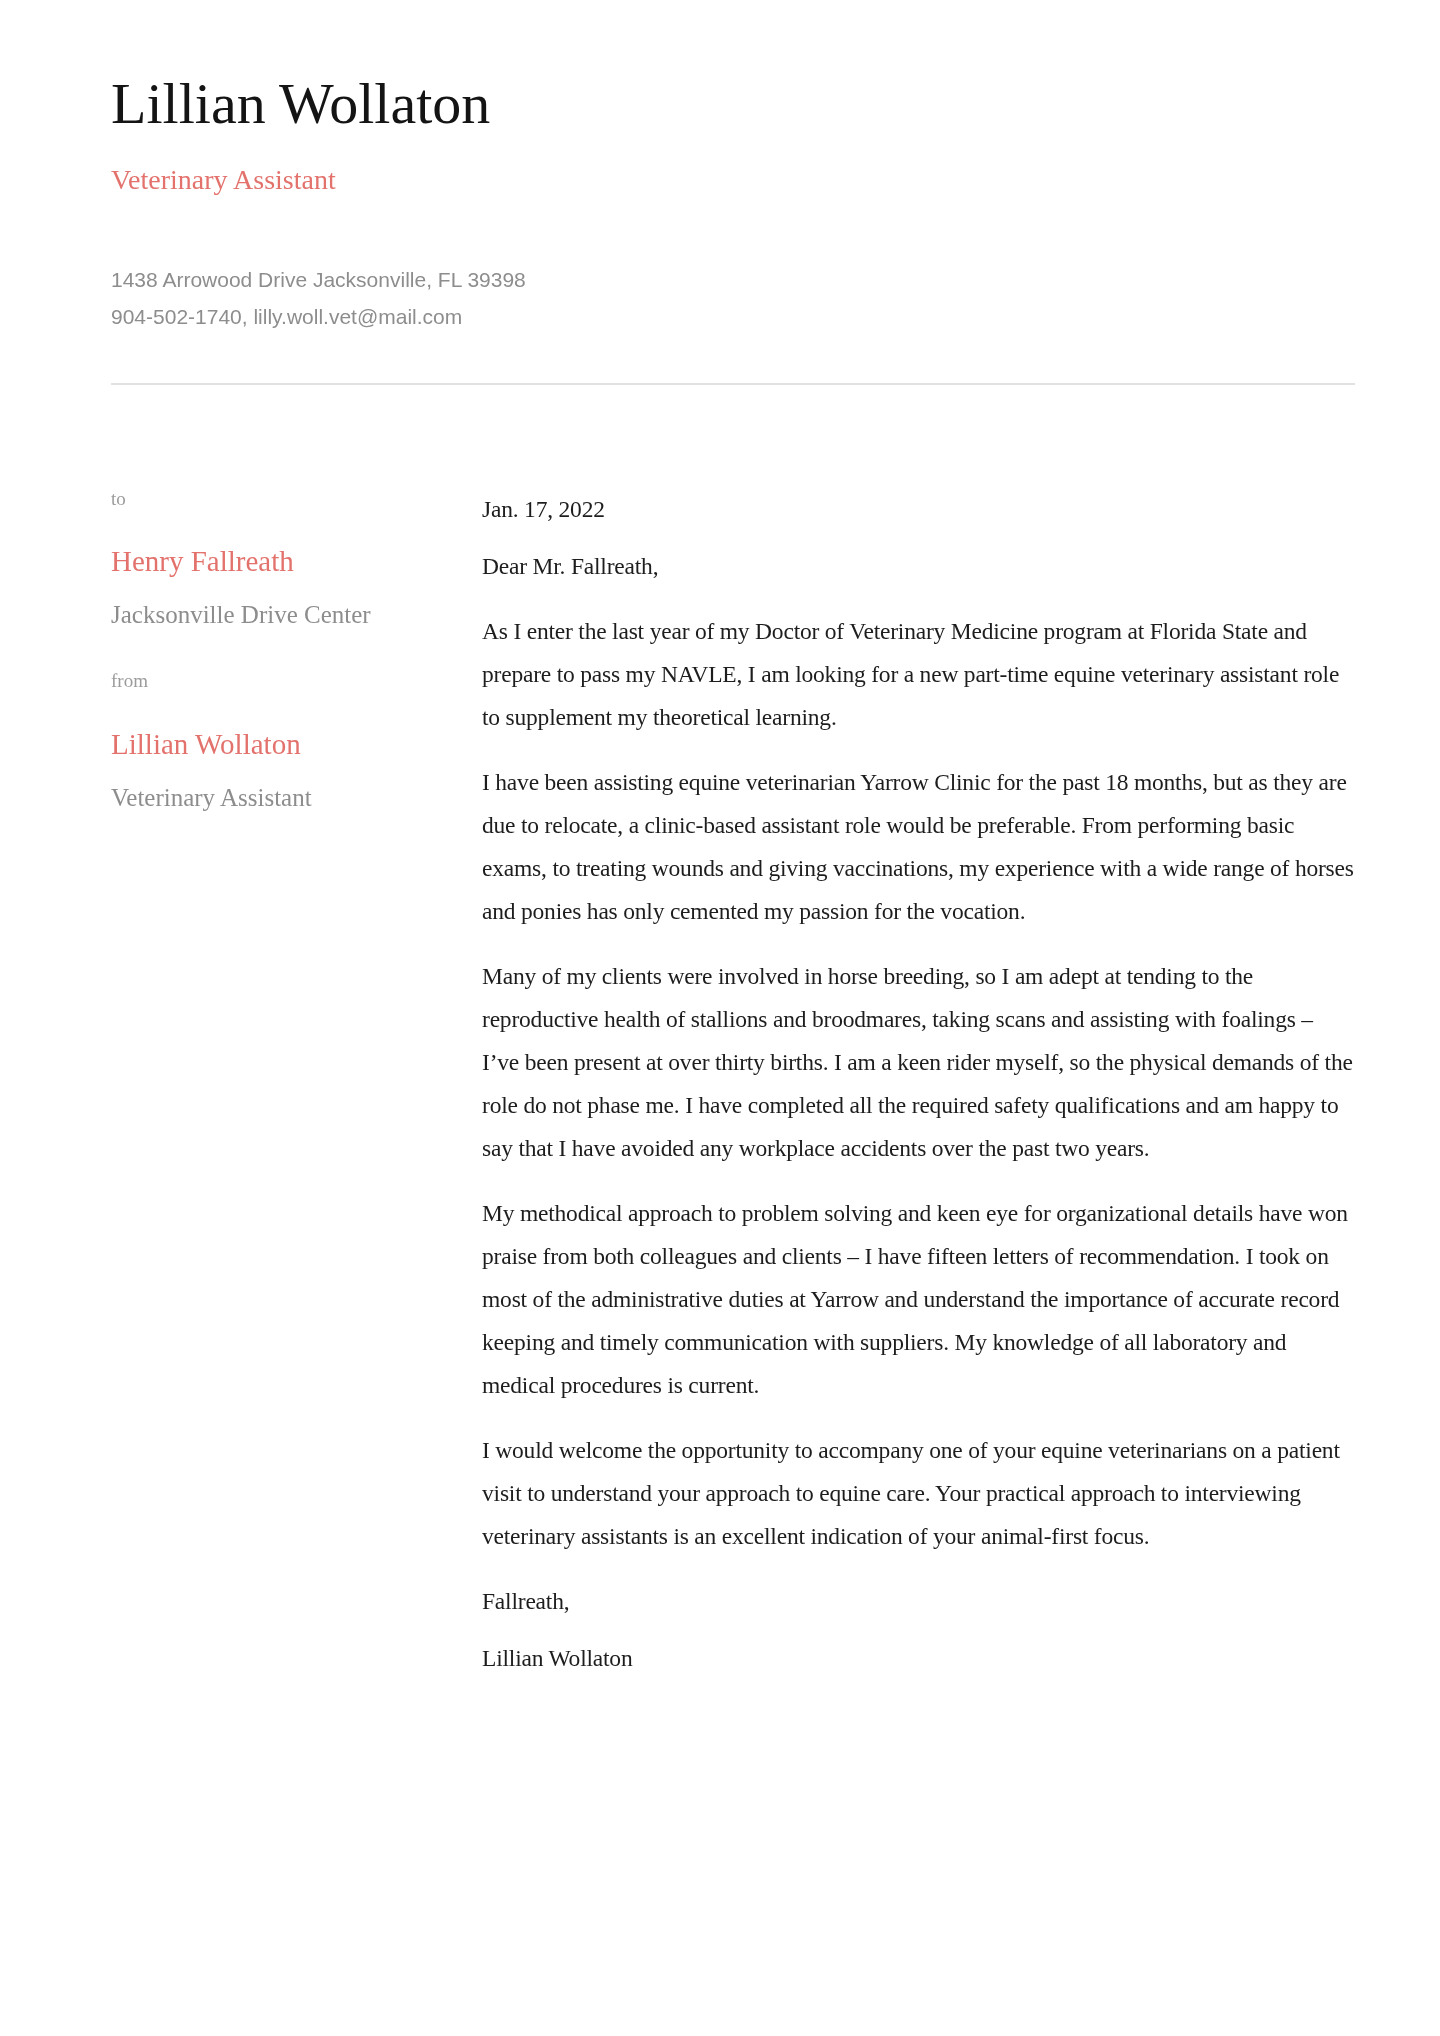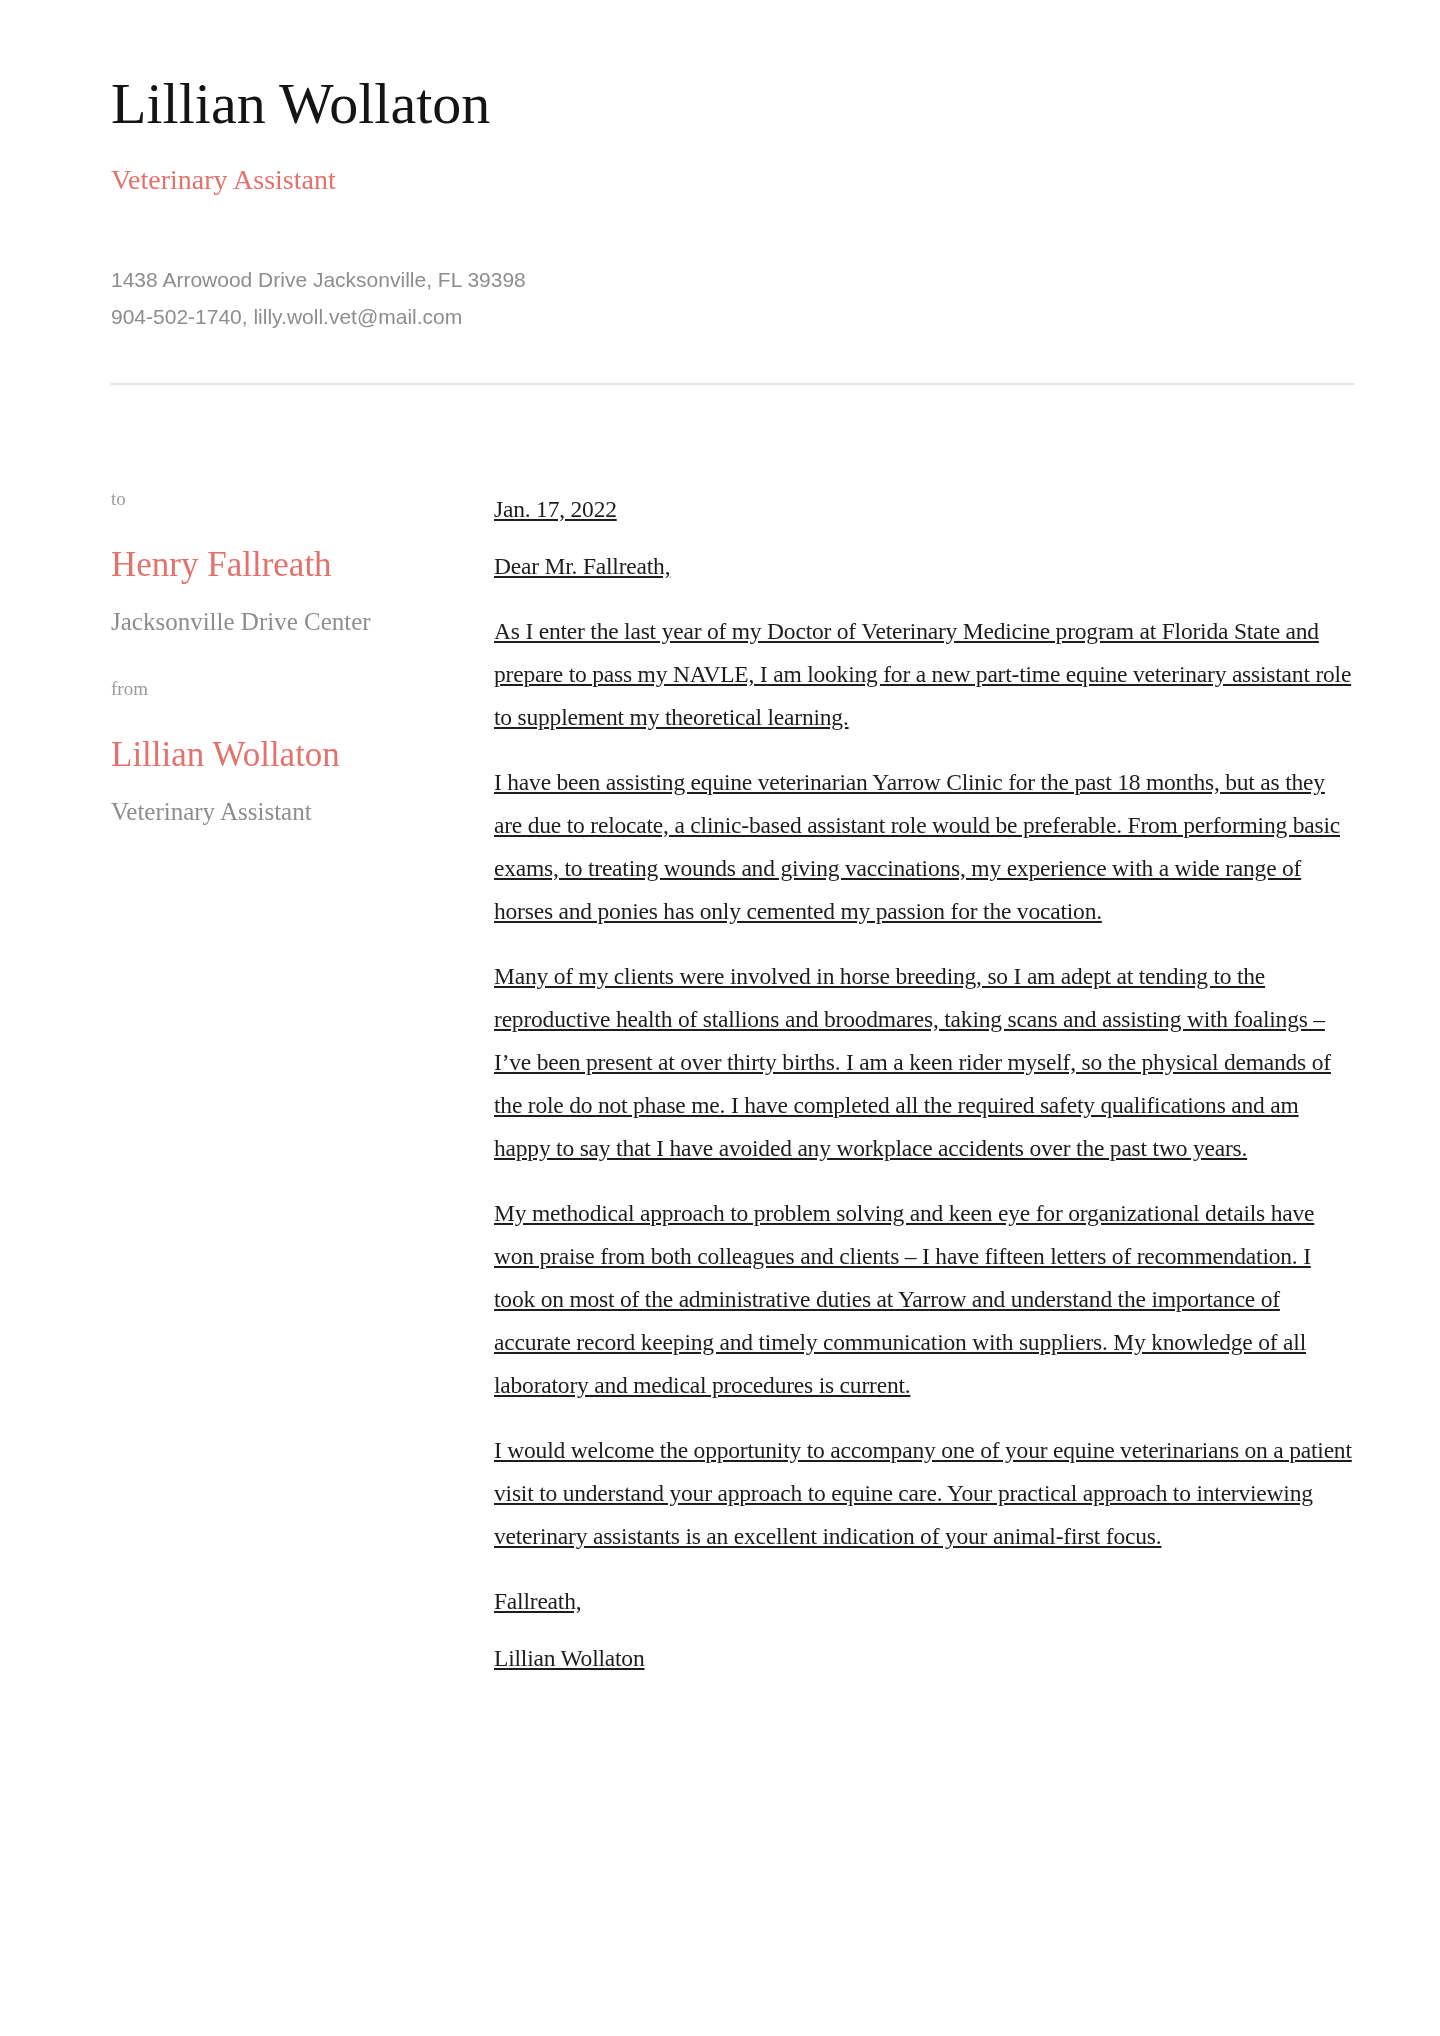--- a/index.html
+++ b/index.html
@@ -53,21 +53,21 @@
   .sidebar {
     width: 371px;
     flex-shrink: 0;
   }
   .side-label {
     font-size: 19px;
     color: #9b9b9b;
     line-height: 1.2;
   }
   .side-name {
-    font-size: 35px;
+    font-size: 29px;
     color: #e3726d;
     line-height: 1.2;
     margin-top: 34px;
   }
   .side-sub {
     font-size: 25px;
     color: #8d8d8d;
     line-height: 1.25;
     margin-top: 20px;
   }
@@ -78,21 +78,21 @@
   
   .letter-body {
     flex: 1;
     max-width: 873px;
     font-family: "Liberation Serif", serif;
     font-size: 23.5px;
     letter-spacing: -0.2px;
     line-height: 43px;
     color: #1d1d1d;
   }
-  .letter-body p { margin: 0 0 22px 12px; text-decoration: underline; }
+  .letter-body p { margin: 0 0 22px 0; }
   .letter-body p.tight { margin-bottom: 14px; }
   .letter-body p:last-child { margin-bottom: 0; }
 </style>
 </head>
 <body>
 
 <div class="page">
 
   <header>
     <h1 class="page-title">Lillian Wollaton</h1>

